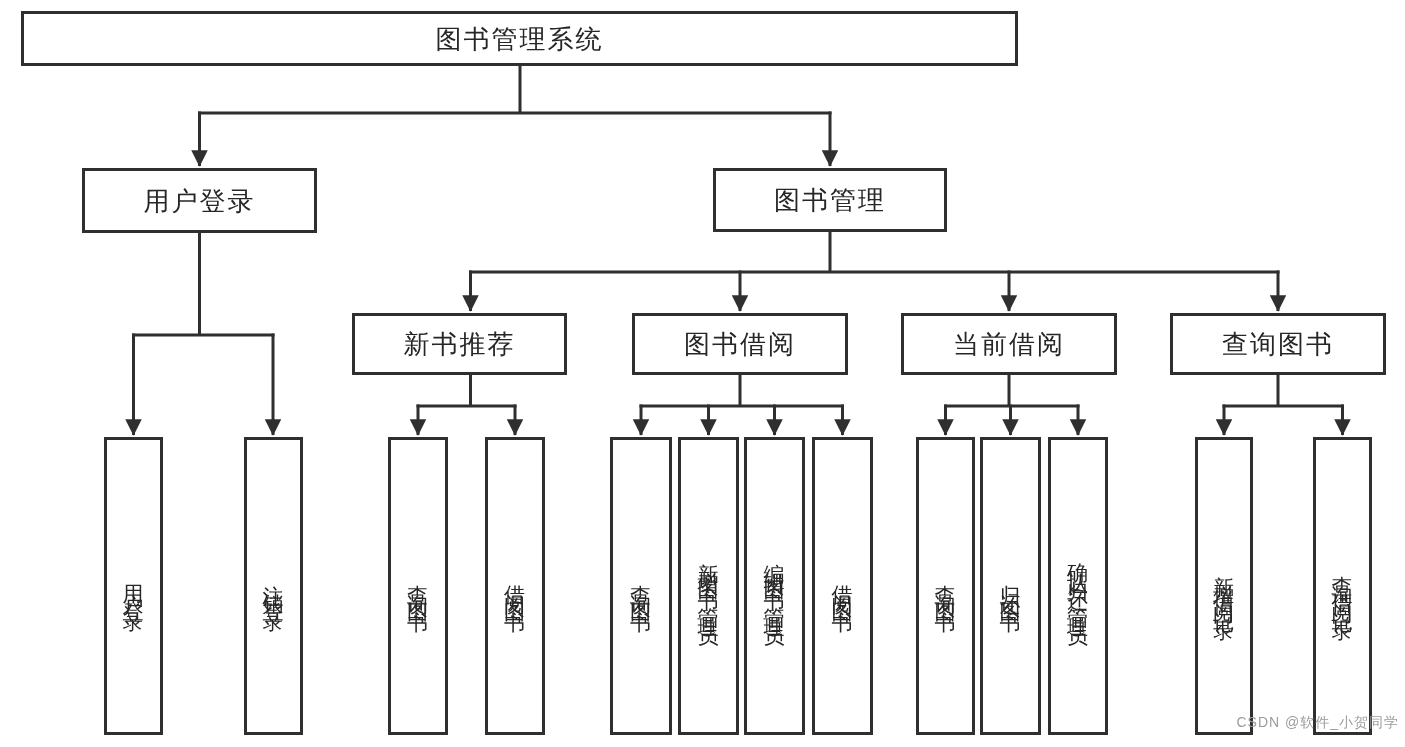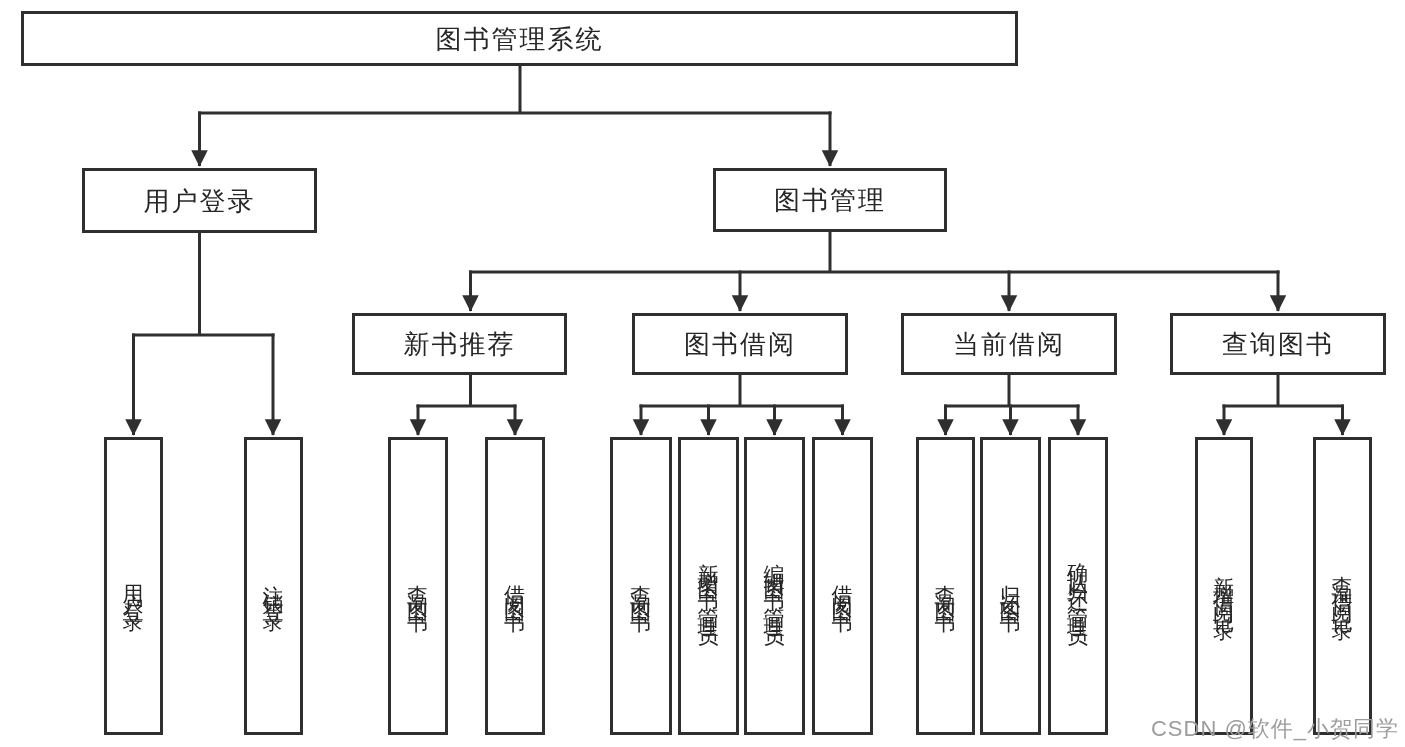--- a/index.html
+++ b/index.html
@@ -33,21 +33,21 @@
     text-orientation:mixed;
     font-size:21px;
     letter-spacing:9px;
     line-height:1;
   }
   #watermark{
     position:absolute;
     right:6px;
     top:714px;
     z-index:5;
-    font-size:22px;
+    font-size:14px;
     letter-spacing:1px;
     color:#9c9c9c;
     white-space:nowrap;
   }
 </style>
 </head>
 <body>
 
 <div id="stage">
 

